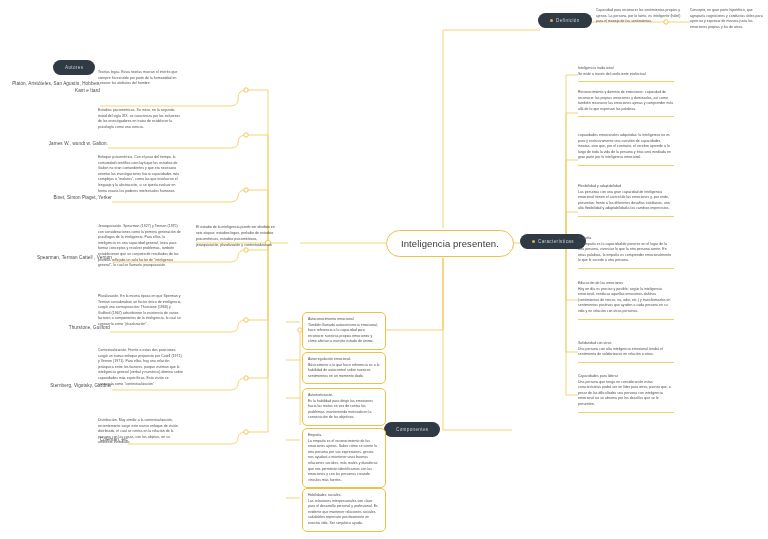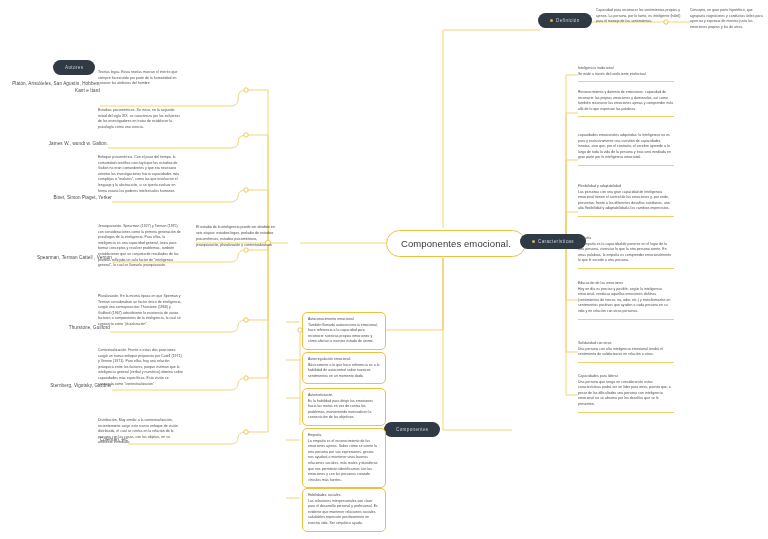--- a/index.html
+++ b/index.html
@@ -163,21 +163,21 @@
       <circle cx="246" cy="190" r="2.2"></circle>
       <circle cx="246" cy="250" r="2.2"></circle>
       <circle cx="246" cy="320" r="2.2"></circle>
       <circle cx="246" cy="378" r="2.2"></circle>
       <circle cx="246" cy="432" r="2.2"></circle>
       <circle cx="666" cy="22" r="2.2"></circle>
       <circle cx="300" cy="330" r="2.2"></circle>
     </g>
   </svg>
 
-  <div class="node root-node" style="left:386px; top:230px;">Componentes emocional.</div>
+  <div class="node root-node" style="left:386px; top:230px;">Inteligencia presenten.</div>
 
   <div class="node pill" style="left:520px; top:234px;">
     <span class="dot"></span>
     <span>Características</span>
   </div>
 
   <div class="node pill" style="left:538px; top:13px;">
     <span class="dot"></span>
     <span>Definición</span>
   </div>

